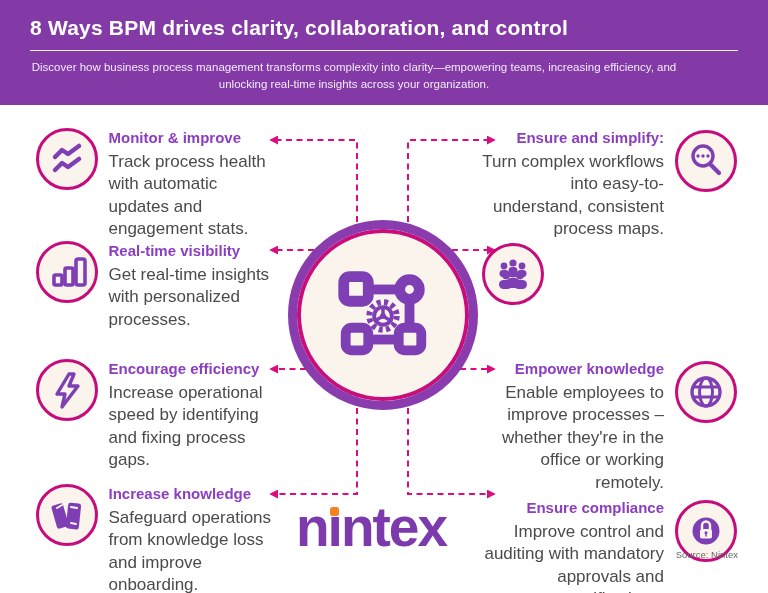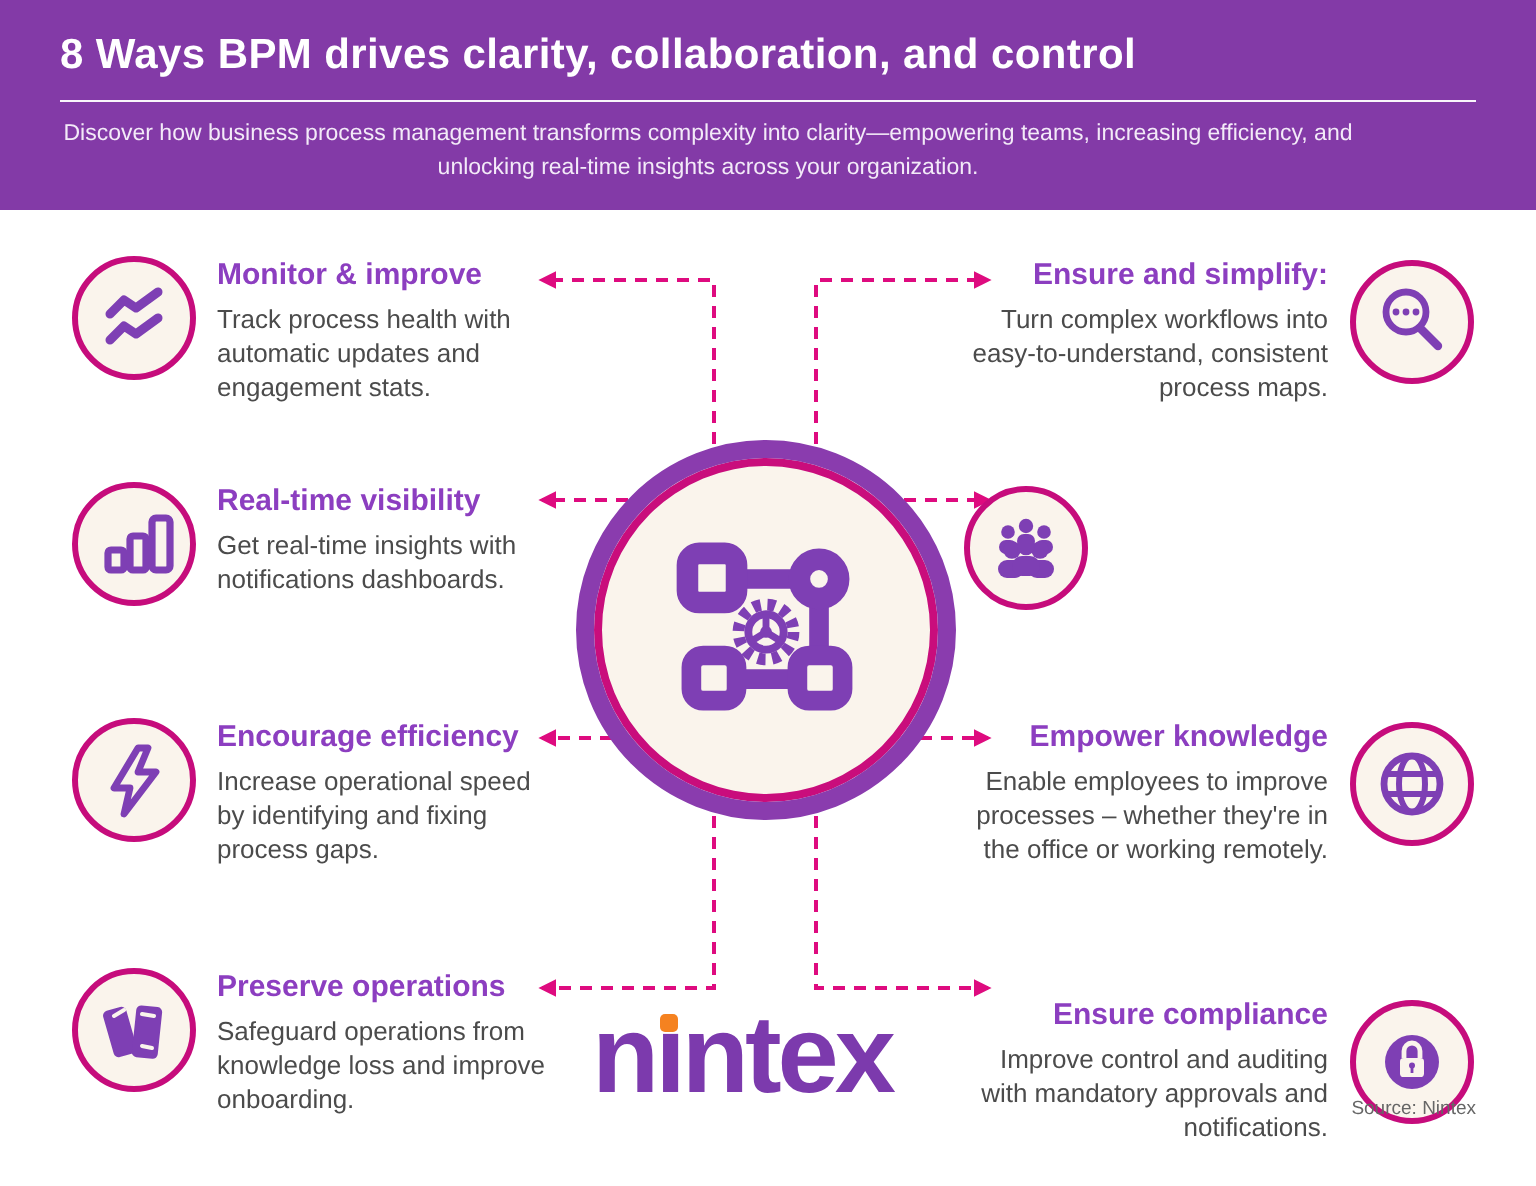--- a/index.html
+++ b/index.html
@@ -28,21 +28,21 @@
   .badge{
     flex:0 0 auto;width:62px;height:62px;border-radius:50%;
     background:#FAF4EC;border:3.5px solid #C60C7C;box-sizing:border-box;
     display:flex;align-items:center;justify-content:center;margin-top:2px;
   }
   .item.right .badge{margin-top:4px;}
   .txt{margin-top:2px;}
   .item.left  .txt{width:170px;text-align:left;}
   .item.right .txt{width:182px;text-align:right;}
   .f-title{font-size:15px;font-weight:bold;color:#8C3EC0;line-height:19px;}
-  .f-body{margin-top:4px;font-size:13px;color:#4B4B4B;line-height:1.32;}
+  .f-body{margin-top:4px;font-size:17px;color:#4B4B4B;line-height:1.32;}
   
   .hub{
     position:absolute;left:288px;top:220px;width:190px;height:190px;border-radius:50%;
     background:#FAF4EC;border:9px solid #8A3CAE;
     box-shadow:inset 0 0 0 4px #C90D7C;box-sizing:border-box;
     display:flex;align-items:center;justify-content:center;
   }
   
   .wires{position:absolute;left:0;top:0;width:768px;height:593px;pointer-events:none;}
   
@@ -131,21 +131,21 @@
       <svg width="40" height="40" viewBox="0 0 40 40">
         <g fill="none" stroke="#7E3FB4" stroke-width="3.6">
           <rect x="7" y="23" width="8" height="10" rx="1.5"></rect>
           <rect x="18" y="16" width="8" height="17" rx="1.5"></rect>
           <rect x="29" y="7" width="9" height="26" rx="2"></rect>
         </g>
       </svg>
     </div>
     <div class="txt">
       <div class="f-title">Real-time visibility</div>
-      <div class="f-body">Get real-time insights with notifications dashboards.</div>
+      <div class="f-body">Get real-time insights with personalized processes.</div>
     </div>
   </div>
 
   <div class="item left" style="top:357px">
     <div class="badge">
       <svg width="40" height="40" viewBox="0 0 40 40">
         <path d="M22 4 L10 24 H18 L15 37 L31 16 H22 L27 4 Z" fill="none" stroke="#7E3FB4" stroke-width="3.4" stroke-linejoin="round"></path>
       </svg>
     </div>
     <div class="txt">
@@ -162,21 +162,21 @@
           <rect x="20" y="8" width="13" height="26" rx="2.5" transform="rotate(6 26 21)"></rect>
         </g>
         <g stroke="#FAF4EC" stroke-width="2" stroke-linecap="round" fill="none">
           <path d="M10 13 l5 -3"></path>
           <path d="M24 12 l6 1"></path>
           <path d="M24 28 l5 1"></path>
         </g>
       </svg>
     </div>
     <div class="txt">
-      <div class="f-title">Preserve operations</div>
+      <div class="f-title">Increase knowledge</div>
       <div class="f-body">Safeguard operations from knowledge loss and improve onboarding.</div>
     </div>
   </div>
 
   <div class="item right" style="top:126px">
     <div class="txt">
       <div class="f-title">Ensure and simplify:</div>
       <div class="f-body">Turn complex workflows into easy-to-understand, consistent process maps.</div>
     </div>
     <div class="badge">

